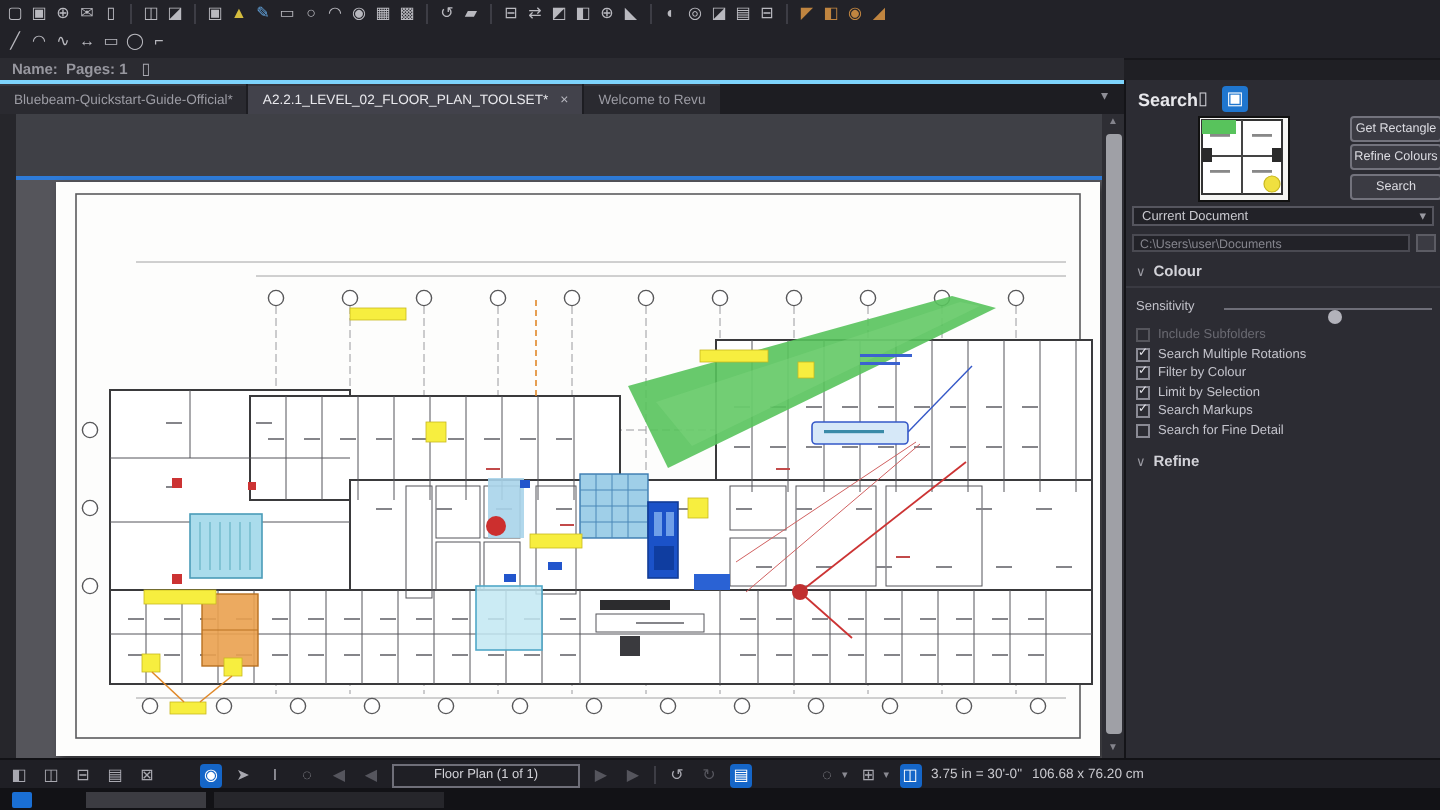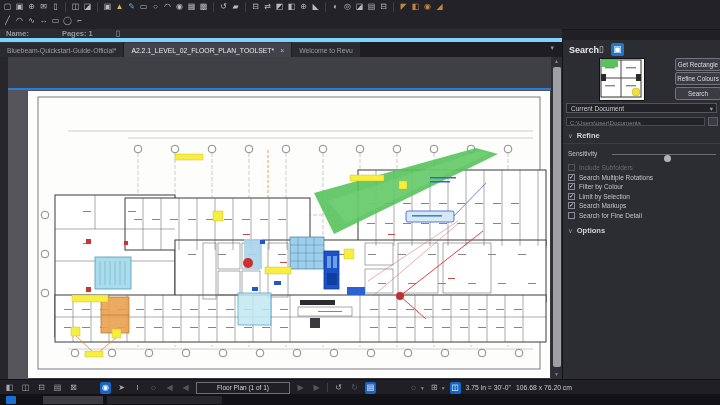--- a/index.html
+++ b/index.html
@@ -5,22 +5,22 @@
   html,body{margin:0;padding:0;width:720px;height:405px;overflow:hidden;background:#1f1f24;
     font-family:"Liberation Sans",sans-serif;-webkit-font-smoothing:antialiased;}
   .abs{position:absolute;}
   
   #toolbar{left:0;top:0;width:720px;height:29px;background:#222228;border-bottom:1px solid #17171b;}
   .trow{position:absolute;left:3px;display:flex;align-items:center;gap:3px;}
   #trow1{top:1px;} #trow2{top:15px;}
   .ticon{width:9px;height:11px;font-size:8px;line-height:11px;color:#b9b9bf;text-align:center;cursor:default;}
   .tsep{width:1px;height:10px;background:#3d3d45;margin:0 2px;}
   
-  #namebar{left:0;top:29px;width:562px;height:13px;background:#2b2b31;border-bottom:4px solid #7dd3fc;
-    display:flex;align-items:center;font-size:7.5px;color:#d6d6da;padding-left:6px;box-sizing:border-box;gap:20px;}
+  #namebar{left:0;top:29px;width:562px;height:13px;background:#2b2b31;border-bottom:2px solid #7dd3fc;
+    display:flex;align-items:center;font-size:7.5px;color:#d6d6da;padding-left:6px;box-sizing:border-box;gap:4px;}
   #namebar .lbl{color:#97979f;font-weight:bold;}
   #namebar .pageicon{color:#a9a9b1;font-size:8px;margin-left:3px;}
   
   #tabbar{left:0;top:42px;width:562px;height:15px;background:#1d1d22;display:flex;align-items:flex-end;}
   .tab{height:14px;display:flex;align-items:center;background:#2a2a30;color:#9c9ca4;font-size:6.8px;
     padding:0 7px;margin-right:1px;border-top:1px solid #36363e;white-space:nowrap;}
   .tab.active{background:#42424b;color:#e9e9ed;}
   .tab .tclose{margin-left:6px;color:#b9b9c1;font-size:7px;}
   #taboverflow{position:absolute;right:8px;top:2px;color:#8e8e96;font-size:7px;}
   
@@ -125,21 +125,21 @@
       <span class="ticon">∿</span>
       <span class="ticon">↔</span>
       <span class="ticon">▭</span>
       <span class="ticon">◯</span>
       <span class="ticon">⌐</span>
     </div>
 </div>
 
 <div id="namebar" class="abs">
   <span class="lbl">Name:</span>
-  <span class="lbl" style="margin-left:13px">Pages: 1</span>
+  <span class="lbl" style="margin-left:0">Pages: 1</span>
   <span class="pageicon">▯</span>
 </div>
 
 <div id="tabbar" class="abs">
   <div class="tab">
       <span>Bluebeam-Quickstart-Guide-Official*</span>
     </div>
     <div class="tab active">
       <span>A2.2.1_LEVEL_02_FLOOR_PLAN_TOOLSET*</span>
       <span class="tclose">×</span>
@@ -510,21 +510,21 @@
   <div class="pbtn" style="top:47px">Search</div>
 
   <div id="pselect">
     <span>Current Document</span>
     <span class="car">▾</span>
   </div>
   <div id="ppath">C:\Users\user\Documents</div>
   <div id="pbrowse"></div>
 
   <div class="sect" style="top:91px">
-    <span class="car">∨</span><span>Refine</span>
+    <span class="car">∨</span><span>Colour</span>
   </div>
   <div id="pdivider"></div>
 
   <div id="sensrow">
     <span>Sensitivity</span>
     <div id="senstrack">
       <div id="sensthumb"></div>
     </div>
   </div>
 
@@ -549,21 +549,21 @@
         <span class="cb">✓</span>
         <span>Search Markups</span>
       </div>
       <div class="cbrow" style="top: 170.5px;">
         <span class="cb"></span>
         <span>Search for Fine Detail</span>
       </div>
     </div>
 
   <div class="sect" style="top:186px">
-    <span class="car">∨</span><span>Options</span>
+    <span class="car">∨</span><span>Refine</span>
   </div>
 </div>
 
 <div id="statusbar" class="abs">
   <div class="sbgrp" style="left:4px" id="sb-left">
       <span class="sbicon">◧</span>
       <span class="sbicon">◫</span>
       <span class="sbicon">⊟</span>
       <span class="sbicon">▤</span>
       <span class="sbicon">⊠</span>

